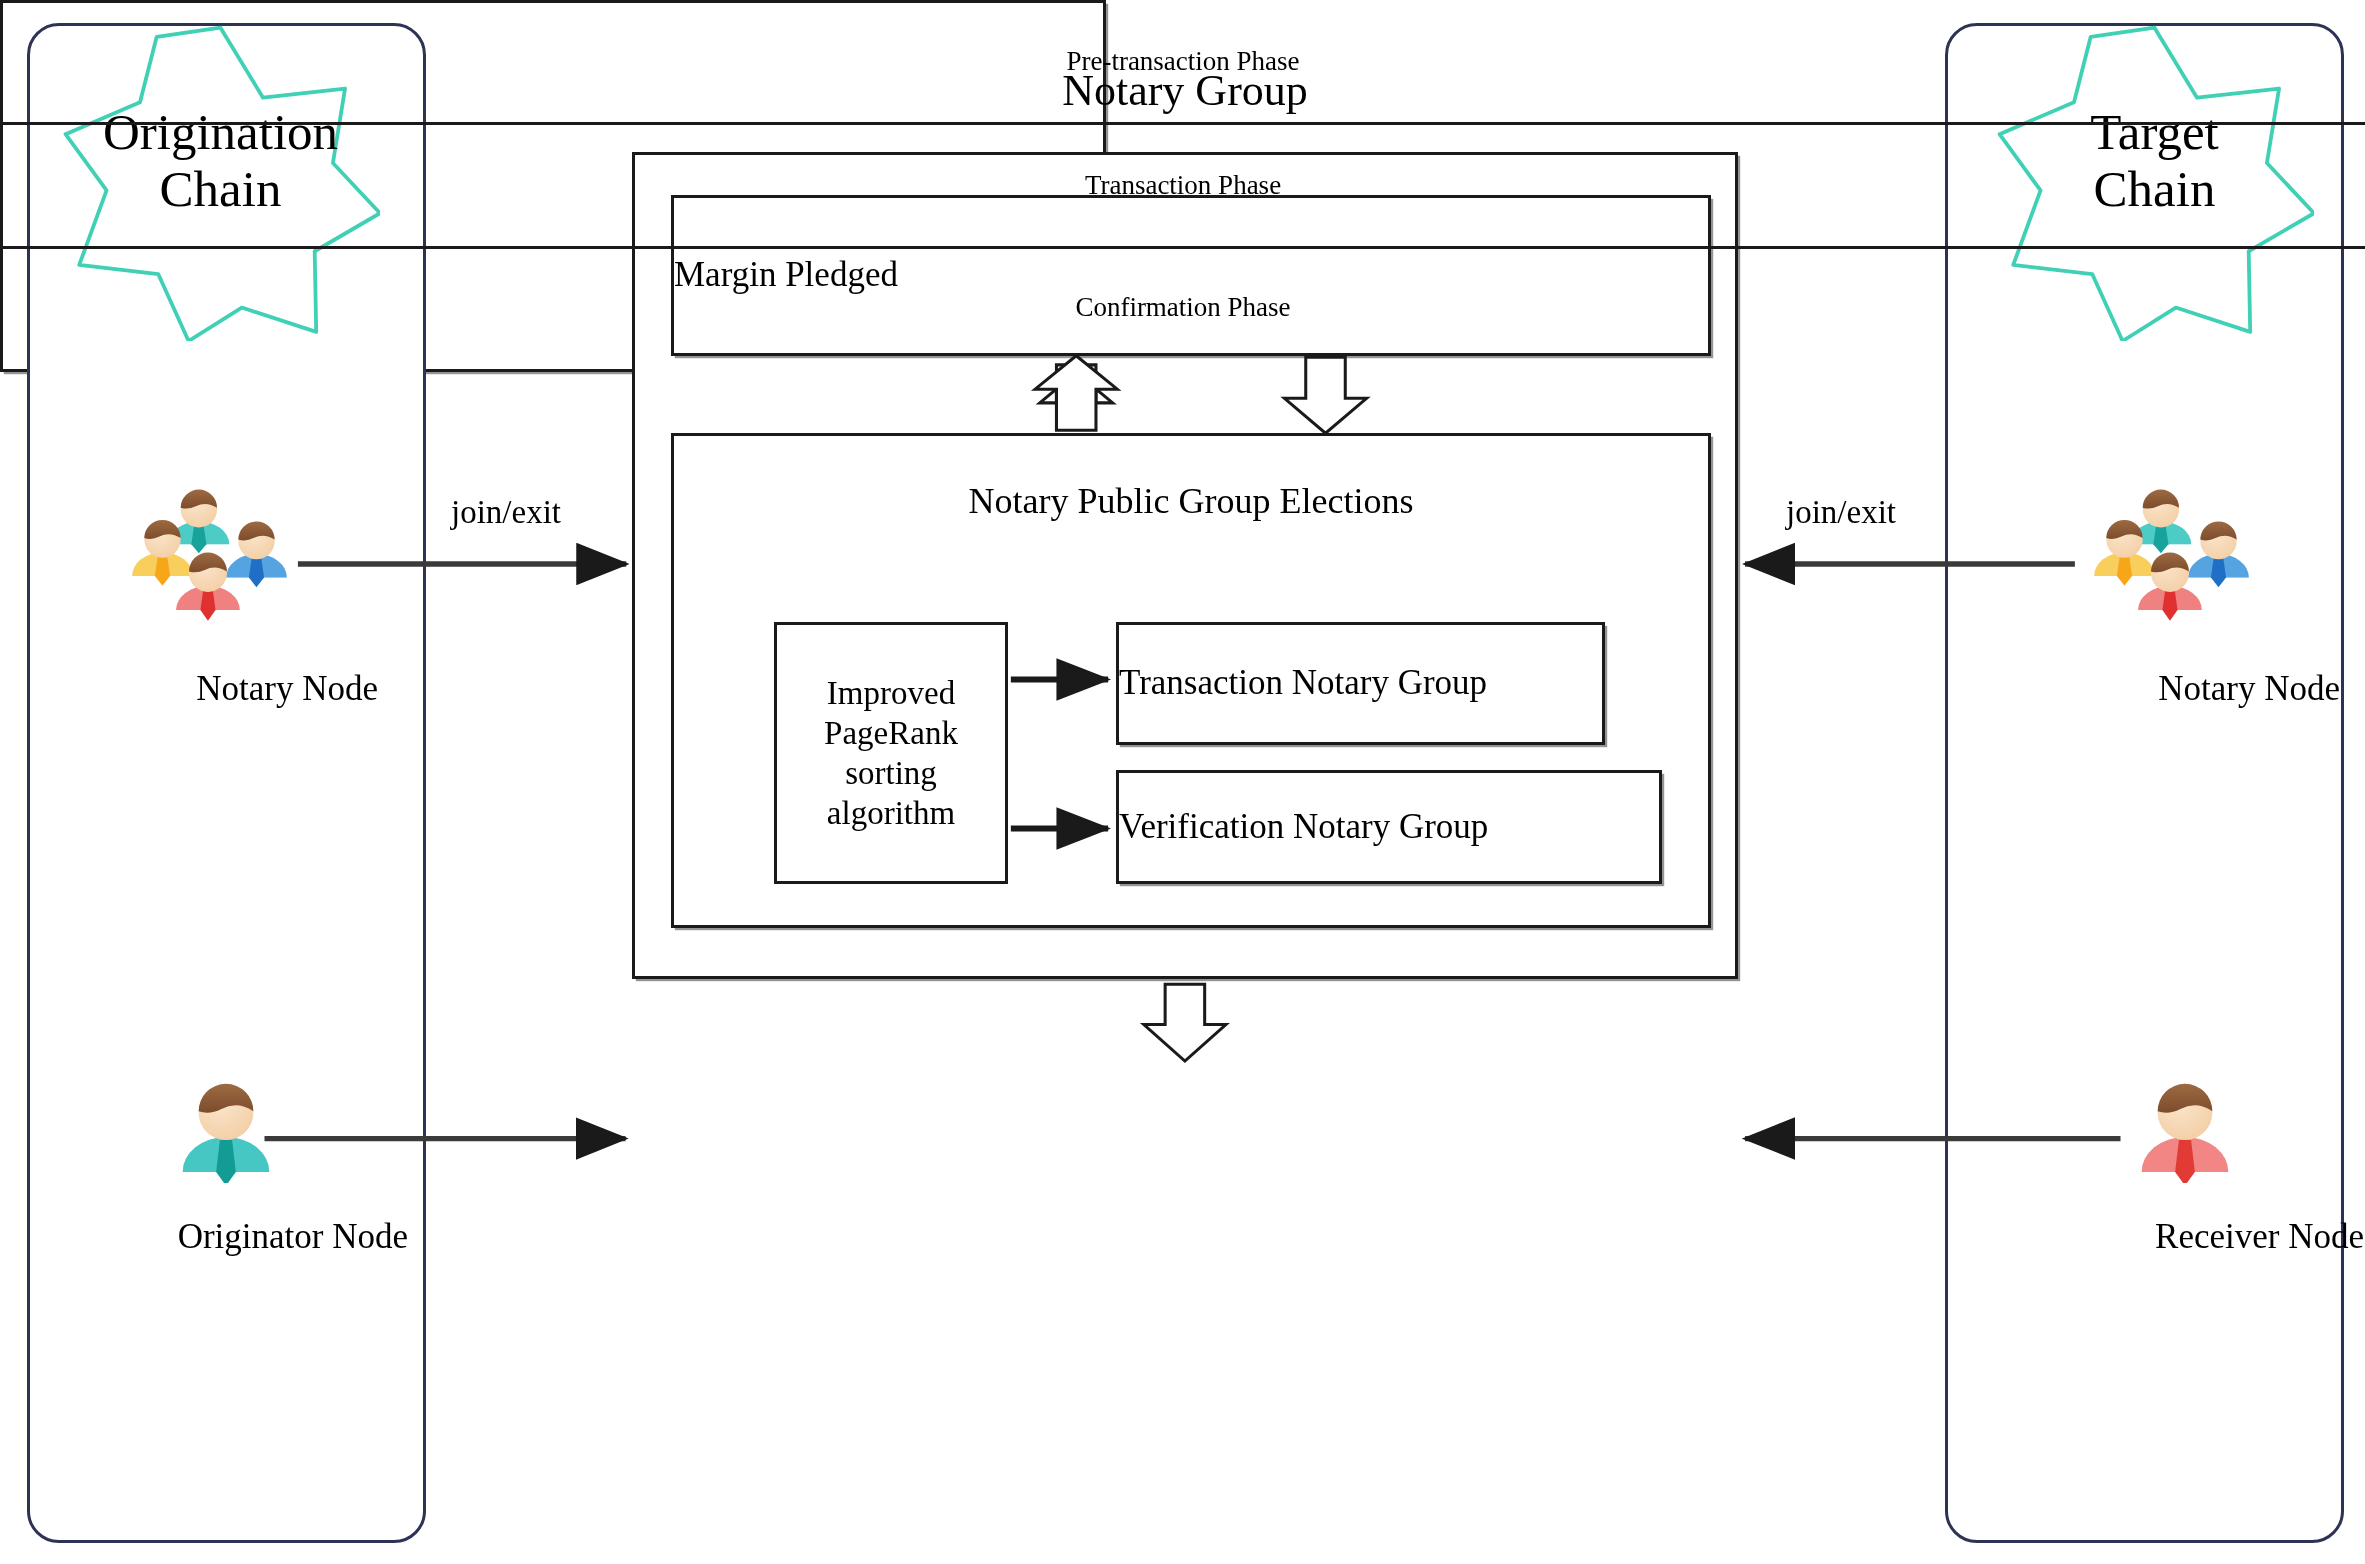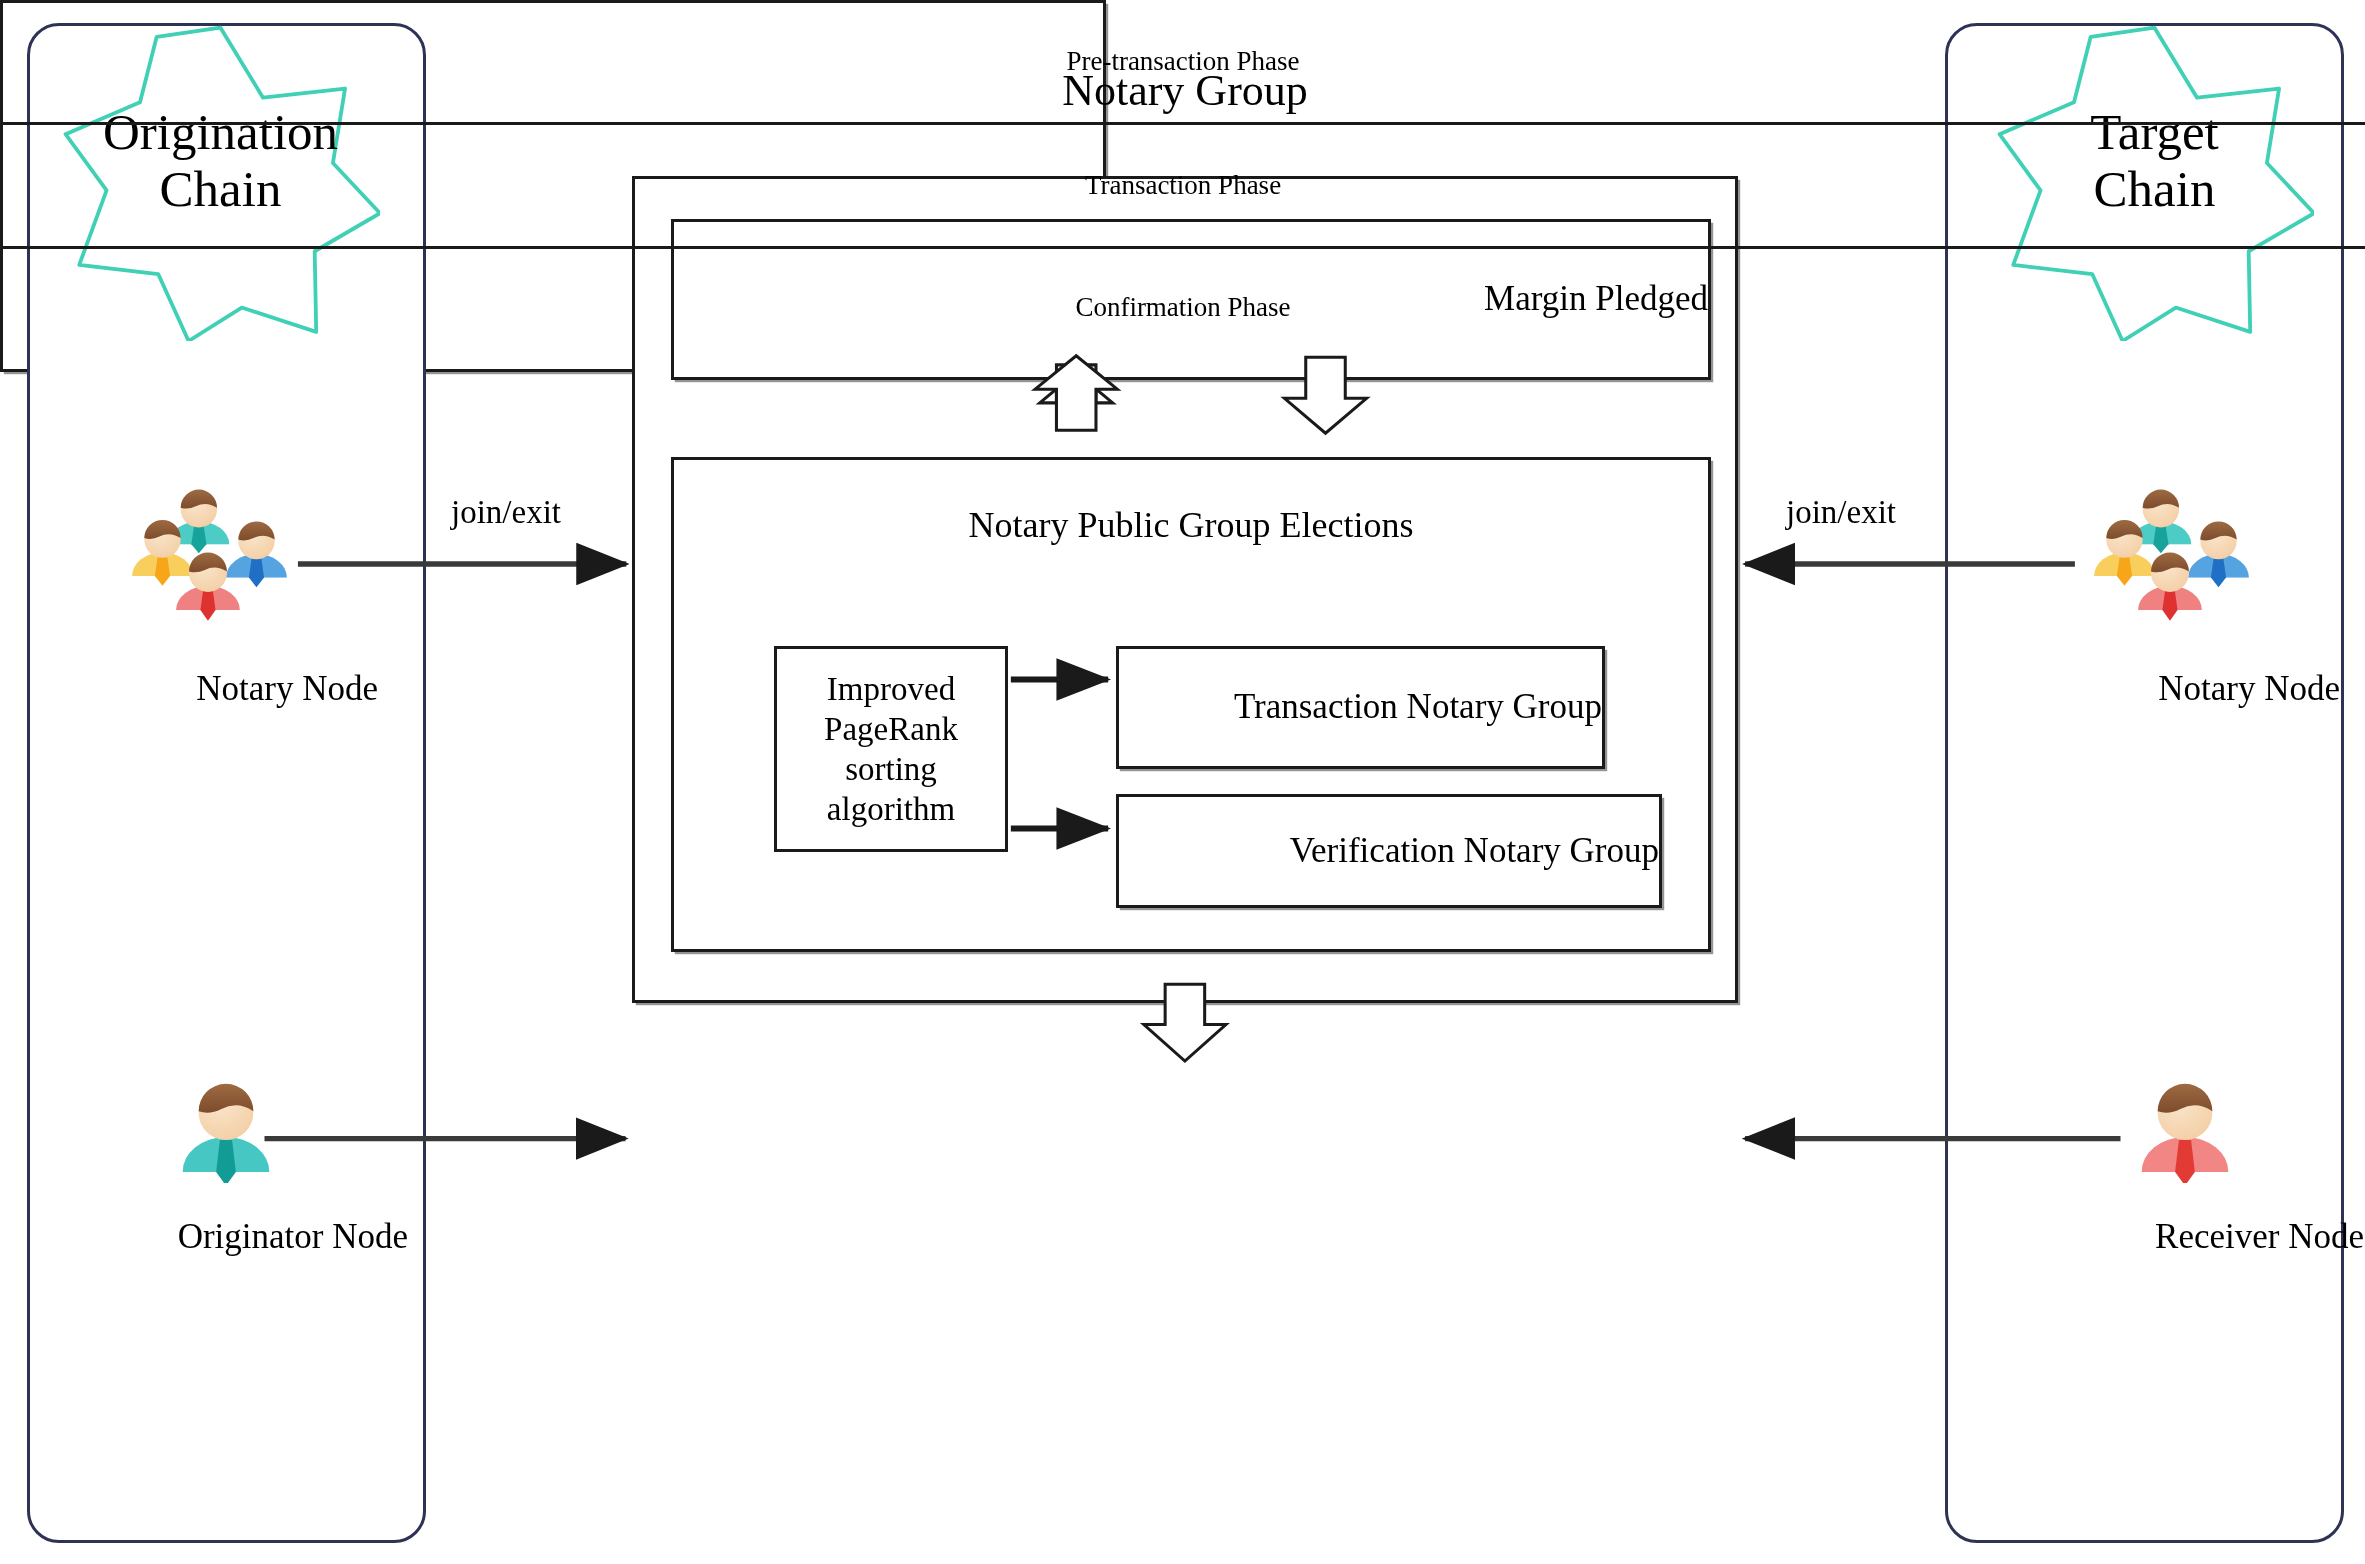--- a/index.html
+++ b/index.html
@@ -20,30 +20,30 @@
 
   
   .person-group{position:absolute;width:182px;height:152px;}
   .person-single{position:absolute;width:114px;height:125px;}
 
   
   .node-caption{position:absolute;text-align:right;font-size:35px;white-space:nowrap;}
 
   
   .box{position:absolute;box-sizing:border-box;border:3px solid #1a1a1a;background:#fff;
-       display:flex;align-items:center;justify-content:flex-end;text-align:center;margin-top:24px;}
+       display:flex;align-items:center;justify-content:flex-start;text-align:center;}
   .box-sh{box-shadow:3px 3px 0 -0.8px rgba(60,60,60,.55);}
   .box .txt{font-size:35px;line-height:1.15;}
 
   #notary-outer{left:632px;top:152px;width:1106px;height:827px;border-width:3px;}
   #margin-pledged{left:671px;top:195px;width:1040px;height:161px;}
   #elections-box{left:671px;top:433px;width:1040px;height:495px;
       display:block;}
   #elections-title{position:absolute;left:0;right:0;top:44px;text-align:center;font-size:36px;}
-  #pagerank-box{left:774px;top:622px;width:234px;height:206px;}
+  #pagerank-box{left:774px;top:622px;width:234px;height:262px;}
   #pagerank-box .txt{font-size:33px;line-height:1.22;}
   #txn-notary-box{left:1116px;top:622px;width:489px;height:123px;}
   #ver-notary-box{left:1116px;top:770px;width:546px;height:114px;}
 
   #phases-box{left:631px;top:1062px;width:1106px;height:372px;
       border:3px solid #1a1a1a;box-sizing:border-box;background:#fff;display:block;}
   .phase-row{position:absolute;left:0;width:100%;box-sizing:border-box;
       display:flex;align-items:center;justify-content:center;font-size:27px;}
   #phase-0{top:0;height:125px;border-bottom:3px solid #1a1a1a;}
   #phase-1{top:125px;height:124px;border-bottom:3px solid #1a1a1a;}

